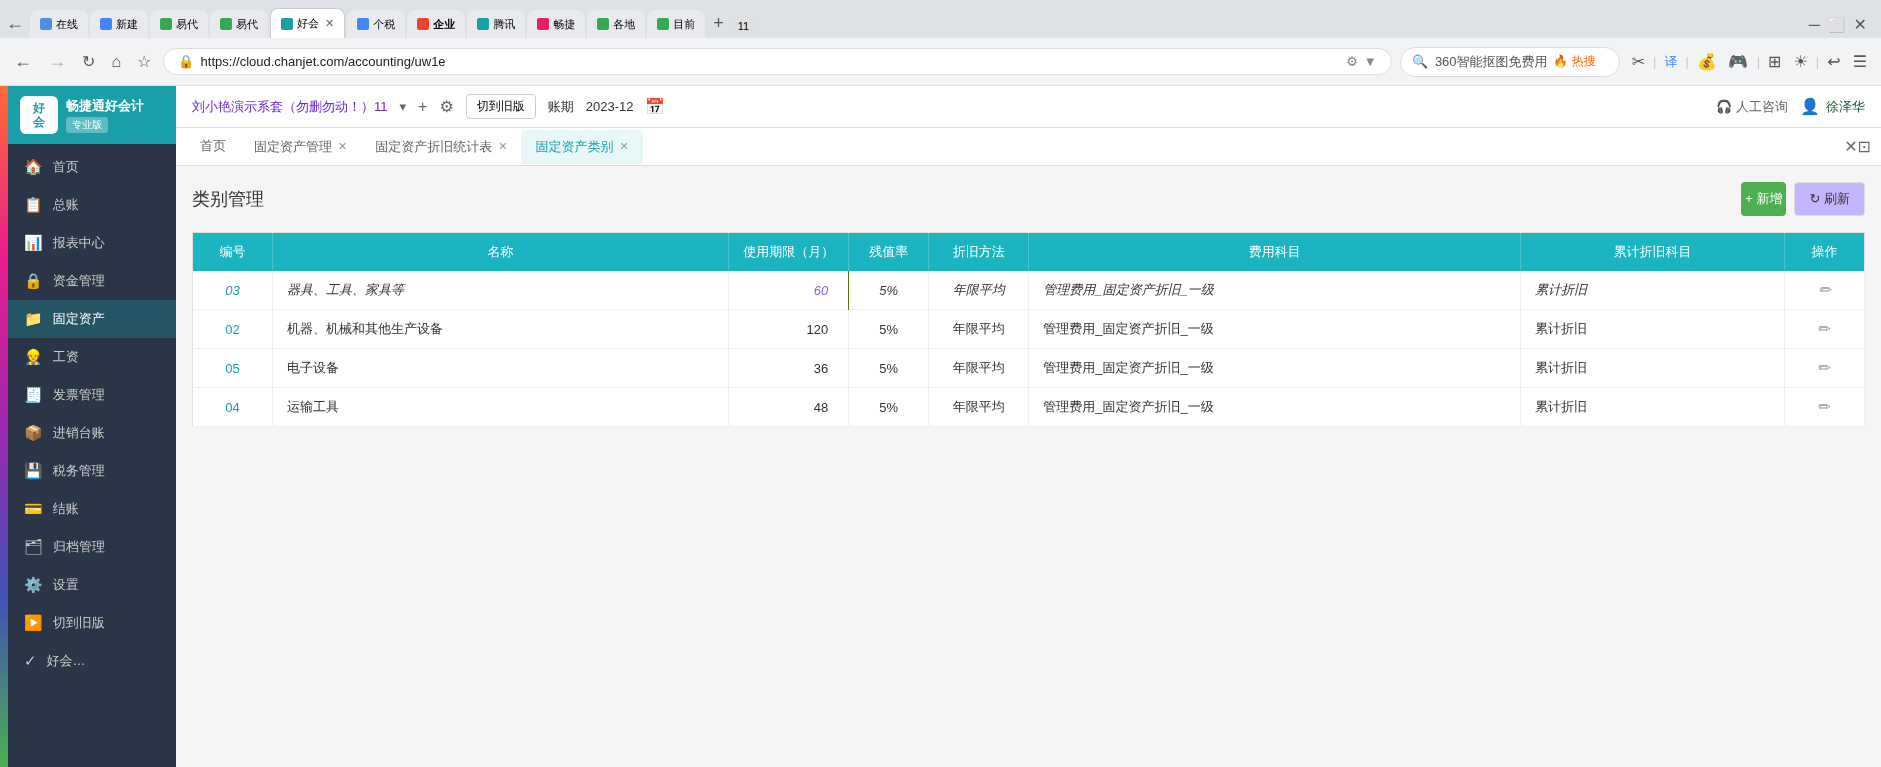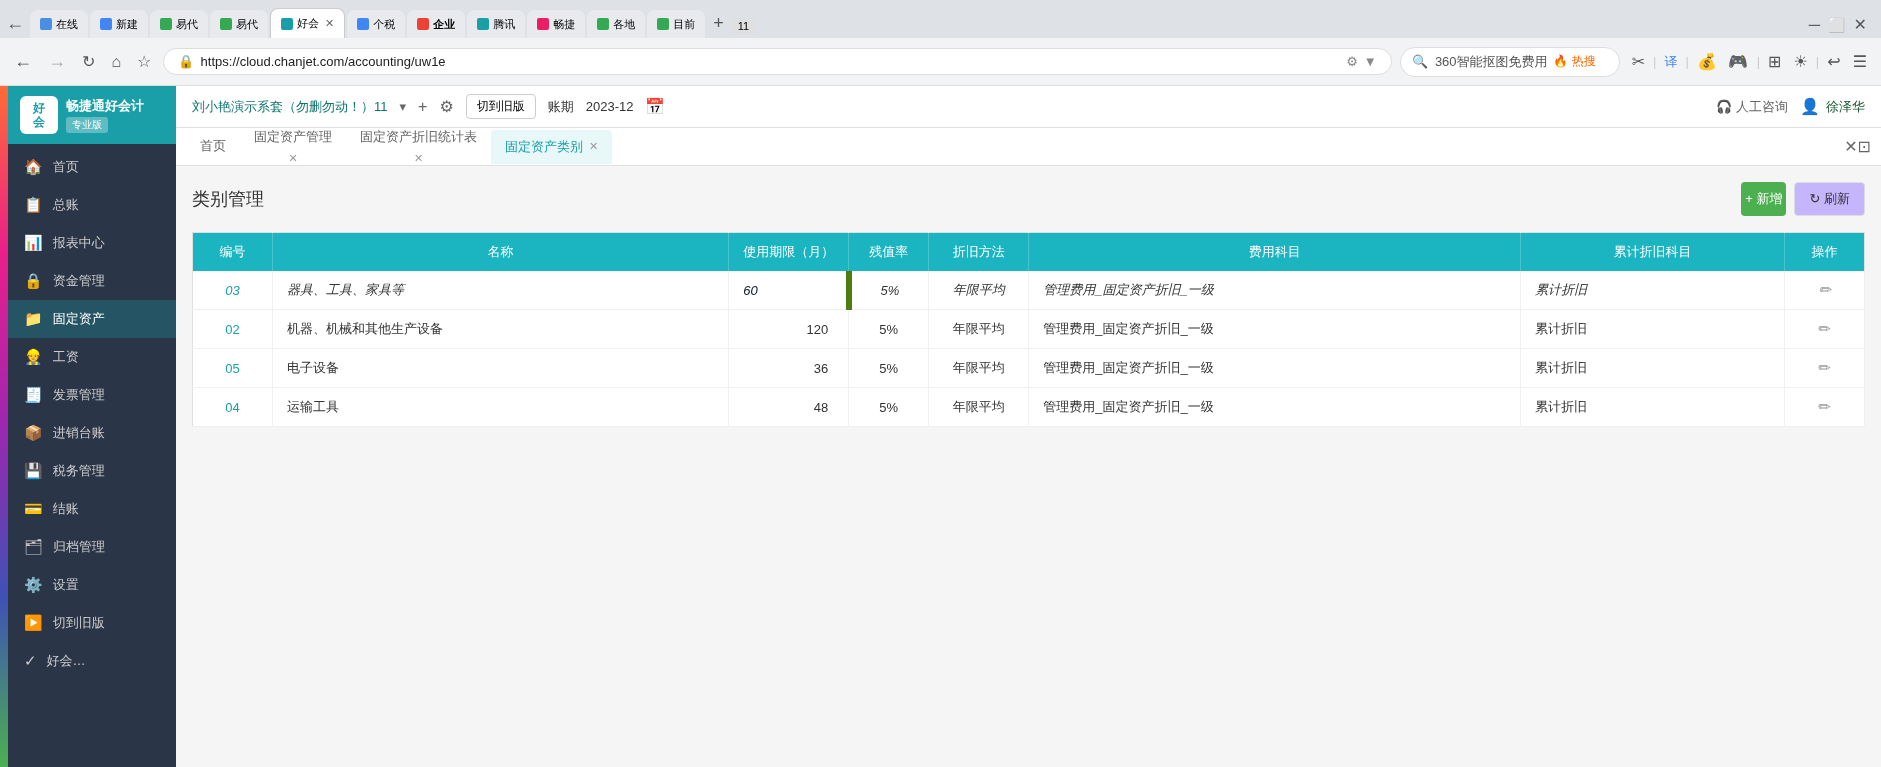--- a/index.html
+++ b/index.html
@@ -182,46 +182,46 @@
       <div style="display:flex;align-items:center;gap:10px;padding:10px 16px;cursor:pointer;color:#ccc;font-size:13px;">
         <span style="font-size:15px;">✓</span>
         <span>好会…</span>
       </div>
     </div>
   </div>
 
   <div style="flex:1;display:flex;flex-direction:column;background:#f5f5f5;overflow:hidden;">
 
     <div style="background:#fff;border-bottom:1px solid #e0e0e0;padding:6px 16px;display:flex;align-items:center;gap:12px;height:42px;">
-      <span style="color:#0f766e;font-size:13px;">刘小艳演示系套（勿删勿动！）11</span>
+      <span style="color:#6d28d9;font-size:13px;">刘小艳演示系套（勿删勿动！）11</span>
       <span style="color:#666;cursor:pointer;">▾</span>
       <span style="color:#666;cursor:pointer;font-size:16px;">+</span>
       <span style="color:#666;cursor:pointer;font-size:16px;">⚙</span>
       <button style="padding:3px 10px;border:1px solid #ccc;border-radius:4px;background:#fff;cursor:pointer;font-size:12px;">切到旧版</button>
       <span style="font-size:13px;color:#333;">账期</span>
       <span style="font-size:13px;color:#333;">2023-12</span>
       <span style="color:#1a9fa8;cursor:pointer;font-size:16px;">📅</span>
       <div style="flex:1;"></div>
       <div style="color:#666;font-size:13px;display:flex;align-items:center;gap:4px;cursor:pointer;">
         <span>🎧</span>
         <span>人工咨询</span>
       </div>
       <div style="display:flex;align-items:center;gap:6px;cursor:pointer;">
         <span style="font-size:16px;">👤</span>
         <span style="font-size:13px;color:#14532d;">徐泽华</span>
       </div>
     </div>
 
     <div style="background:#fff;border-bottom:1px solid #e0e0e0;display:flex;align-items:center;padding:0 10px;height:38px;">
       <div style="padding:8px 14px;font-size:13px;color:#666;cursor:pointer;white-space:nowrap;border-bottom:2px solid transparent;">首页</div>
-      <div style="padding:8px 14px;font-size:13px;color:#666;cursor:pointer;white-space:nowrap;display:flex;align-items:center;gap:6px;flex-direction:column;">
+      <div style="padding:8px 14px;font-size:13px;color:#666;cursor:pointer;white-space:nowrap;display:flex;align-items:center;gap:6px;">
         <span>固定资产管理</span>
         <span style="font-size:11px;color:#999;">✕</span>
       </div>
-      <div style="padding:8px 14px;font-size:13px;color:#666;cursor:pointer;white-space:nowrap;display:flex;align-items:center;gap:6px;flex-direction:column;">
+      <div style="padding:8px 14px;font-size:13px;color:#666;cursor:pointer;white-space:nowrap;display:flex;align-items:center;gap:6px;">
         <span>固定资产折旧统计表</span>
         <span style="font-size:11px;color:#999;">✕</span>
       </div>
       <div style="padding:8px 14px;font-size:13px;color:#1a9fa8;cursor:pointer;white-space:nowrap;display:flex;align-items:center;gap:6px;background:#e8f8f9;border-radius:4px 4px 0 0;">
         <span>固定资产类别</span>
         <span style="font-size:11px;color:#999;">✕</span>
       </div>
       <div style="flex:1;"></div>
       <button style="background:none;border:none;cursor:pointer;color:#666;font-size:16px;">✕</button>
       <button style="background:none;border:none;cursor:pointer;color:#666;font-size:16px;">⊡</button>
@@ -247,21 +247,21 @@
             <th style="color:#fff;padding:10px 14px;text-align:center;font-weight:normal;font-size:13px;border-right:1px solid rgba(255,255,255,0.2);width:100px;">折旧方法</th>
             <th style="color:#fff;padding:10px 14px;text-align:center;font-weight:normal;font-size:13px;border-right:1px solid rgba(255,255,255,0.2);">费用科目</th>
             <th style="color:#fff;padding:10px 14px;text-align:center;font-weight:normal;font-size:13px;border-right:1px solid rgba(255,255,255,0.2);">累计折旧科目</th>
             <th style="color:#fff;padding:10px 14px;text-align:center;font-weight:normal;font-size:13px;width:80px;">操作</th>
           </tr>
         </thead>
         <tbody id="table-body">
         <tr style="border-bottom: 1px solid rgb(240, 240, 240); font-style: italic;">
     <td style="padding:10px 14px;text-align:center;font-size:13px;color:#1a9fa8;border-right:1px solid #f0f0f0;">03</td>
     <td style="padding:10px 14px;text-align:left;font-size:13px;color:#333;border-right:1px solid #f0f0f0;">器具、工具、家具等</td>
-    <td style="padding:10px 14px;font-size:13px;color:#0f172a;border-right:6px solid #4d7c0f;padding-right:20px;">60</td>
+    <td style="padding:10px 14px;text-align:right;font-size:13px;color:#8b5cf6;border-right:1px solid #4d7c0f;padding-right:20px;">60</td>
     <td style="padding:10px 14px;text-align:center;font-size:13px;color:#333;border-right:1px solid #f0f0f0;">5%</td>
     <td style="padding:10px 14px;text-align:center;font-size:13px;color:#333;border-right:1px solid #f0f0f0;">年限平均</td>
     <td style="padding:10px 14px;text-align:left;font-size:13px;color:#333;border-right:1px solid #f0f0f0;">管理费用_固定资产折旧_一级</td>
     <td style="padding:10px 14px;text-align:left;font-size:13px;color:#333;border-right:1px solid #f0f0f0;">累计折旧</td>
     <td style="padding:10px 14px;text-align:center;font-size:13px;border-right:1px solid #f0f0f0;">
       <span style="color:#999;cursor:pointer;font-size:15px;" title="编辑">✏</span>
     </td>
   </tr>
             <tr style="border-bottom: 1px solid rgb(240, 240, 240);">
     <td style="padding:10px 14px;text-align:center;font-size:13px;color:#1a9fa8;border-right:1px solid #f0f0f0;">02</td>

